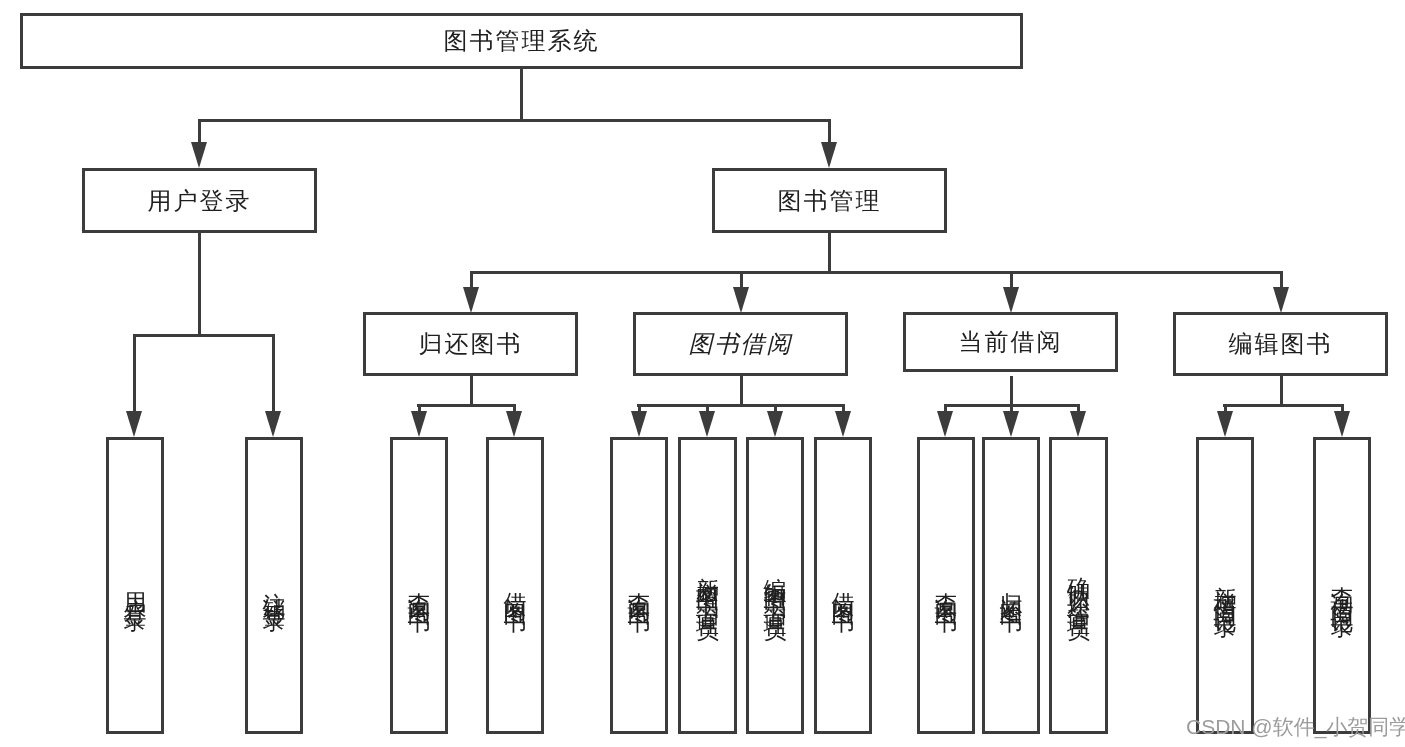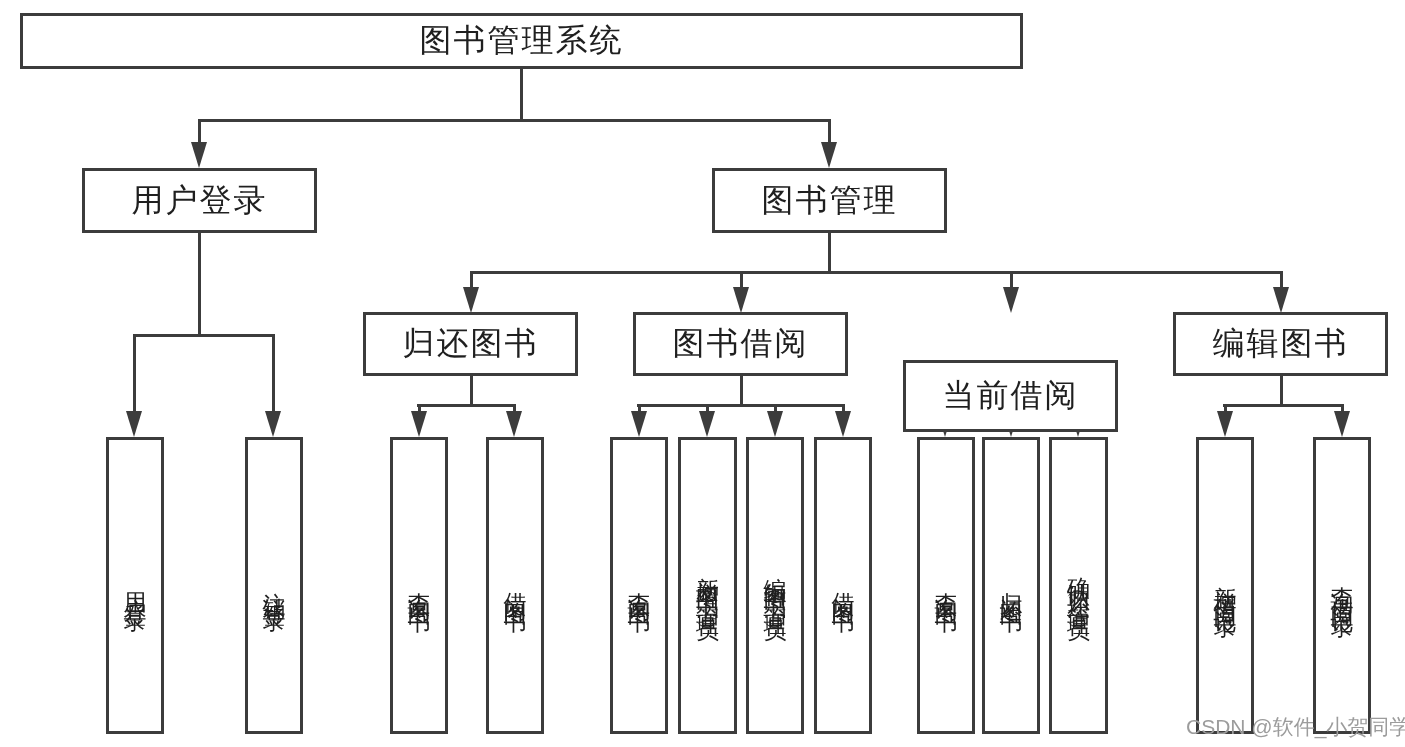--- a/index.html
+++ b/index.html
@@ -18,21 +18,21 @@
   }
   .box{
     position:absolute;
     box-sizing:border-box;
     border:3px solid var(--line);
     background:#fff;
     display:flex;align-items:center;justify-content:center;
     z-index:2;
   }
   .hlabel{
-    font-size:32px;
+    font-size:24px;
     letter-spacing:2px;
     white-space:nowrap;
     color:var(--text);
   }
   .vlabel{
     writing-mode:vertical-rl;
     text-orientation:mixed;
     font-size:23px;
     letter-spacing:6px;
     line-height:1;
@@ -96,24 +96,24 @@
   <div class="v" style="left:1009.5px;top:272px;height:20px;"></div>
   <div class="v" style="left:1279.5px;top:272px;height:20px;"></div>
   <div class="arrow" style="left:463px;top:287px;"></div>
   <div class="arrow" style="left:733px;top:287px;"></div>
   <div class="arrow" style="left:1003px;top:287px;"></div>
   <div class="arrow" style="left:1273px;top:287px;"></div>
 
   <div class="box" style="left:363px;top:312px;width:215px;height:64px;">
     <span class="hlabel">归还图书</span>
   </div>
-  <div class="box" style="left:633px;top:312px;width:215px;height:64px;">
+  <div class="box" style="left:633px;top:312px;width:215px;height:64px;font-style:italic;">
     <span class="hlabel">图书借阅</span>
   </div>
-  <div class="box" style="left:903px;top:312px;width:215px;height:72px;margin-top:48px;">
+  <div class="box" style="left:903px;top:312px;width:215px;height:60px;">
     <span class="hlabel">当前借阅</span>
   </div>
   <div class="box" style="left:1173px;top:312px;width:215px;height:64px;">
     <span class="hlabel">编辑图书</span>
   </div>
 
   <div class="v" style="left:469.5px;top:376px;height:30px;"></div>
   <div class="v" style="left:739.5px;top:376px;height:30px;"></div>
   <div class="v" style="left:1009.5px;top:376px;height:30px;"></div>
   <div class="v" style="left:1279.5px;top:376px;height:30px;"></div>

